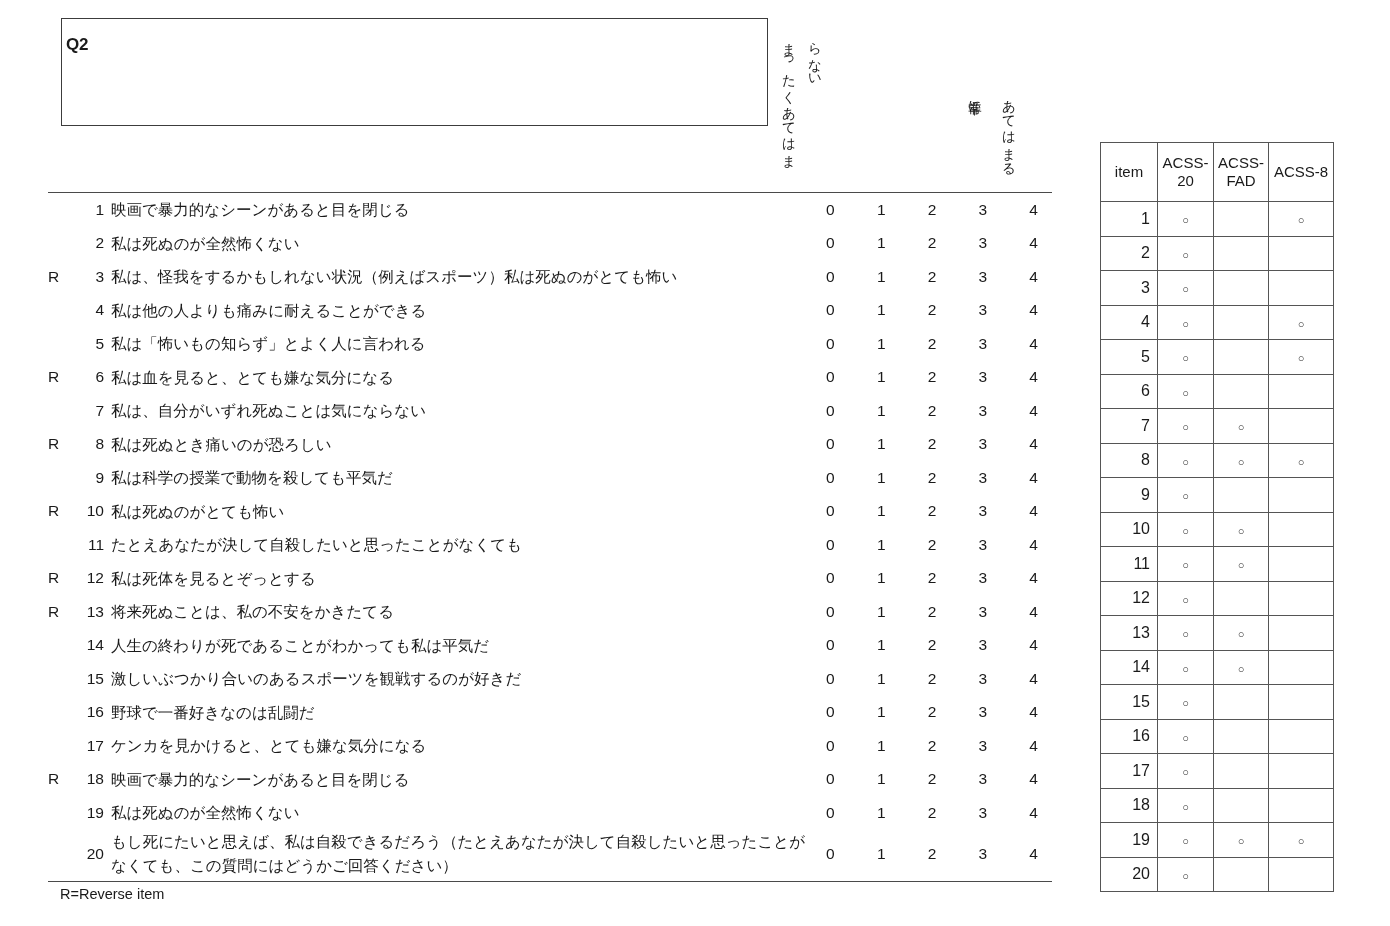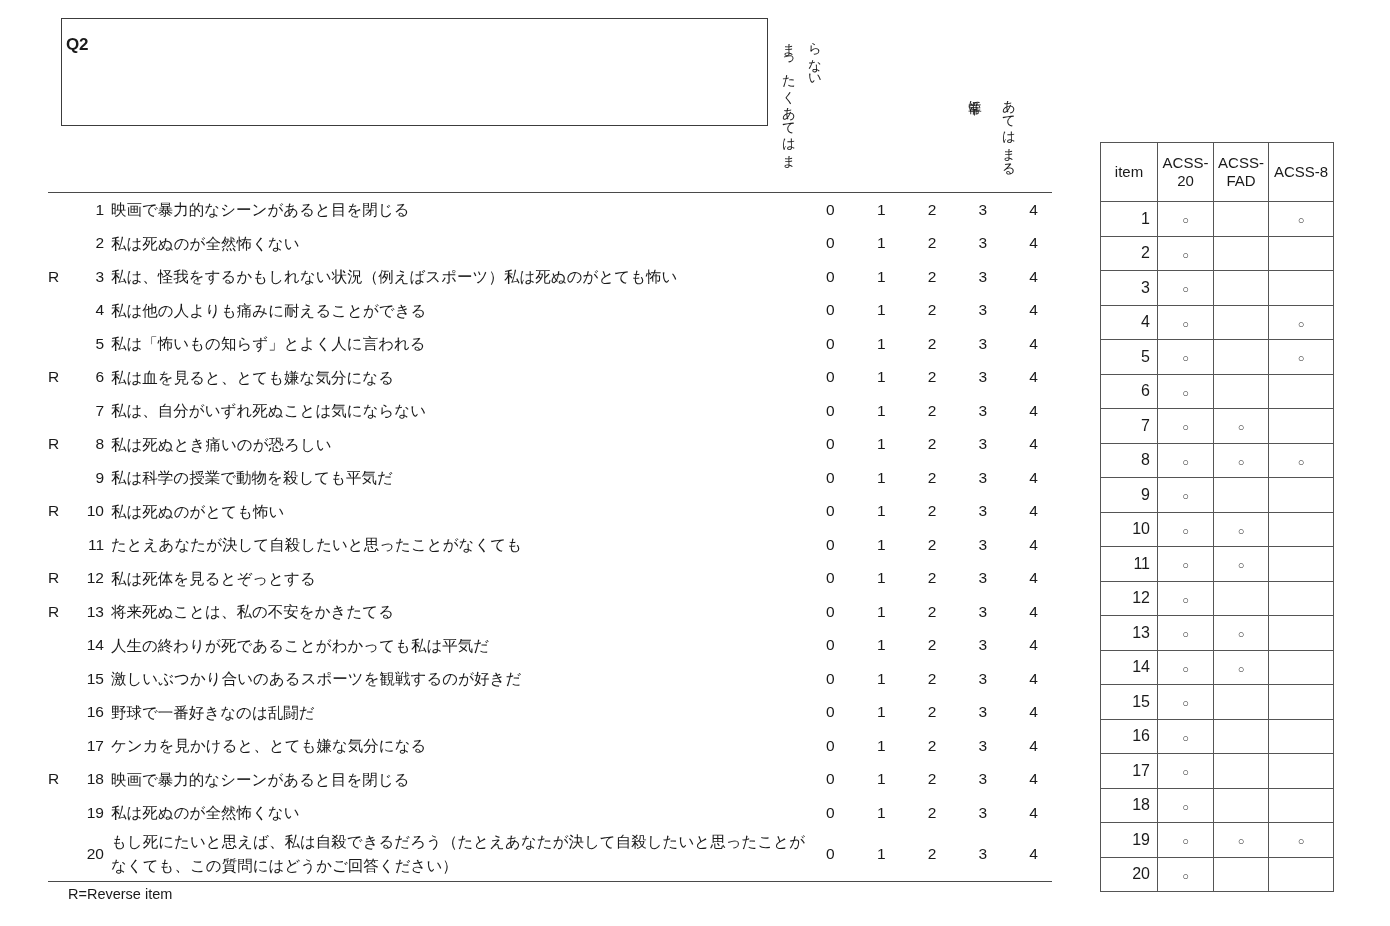--- a/index.html
+++ b/index.html
@@ -109,21 +109,20 @@
   .col-scale { width: 50.8px; text-align: center; font-size: 16px; }
 
   table#items tr { height: 33.5px; }
   table#items tr.tall { height: 48px; }
 
   #footnote {
     position: absolute;
     left: 60px;
     top: 886px;
     font-size: 14.5px;
-    margin-left: 8px;
   }
 
   
   #map-table {
     position: absolute;
     left: 1100px;
     top: 142px;
     border-collapse: collapse;
     table-layout: fixed;
   }

